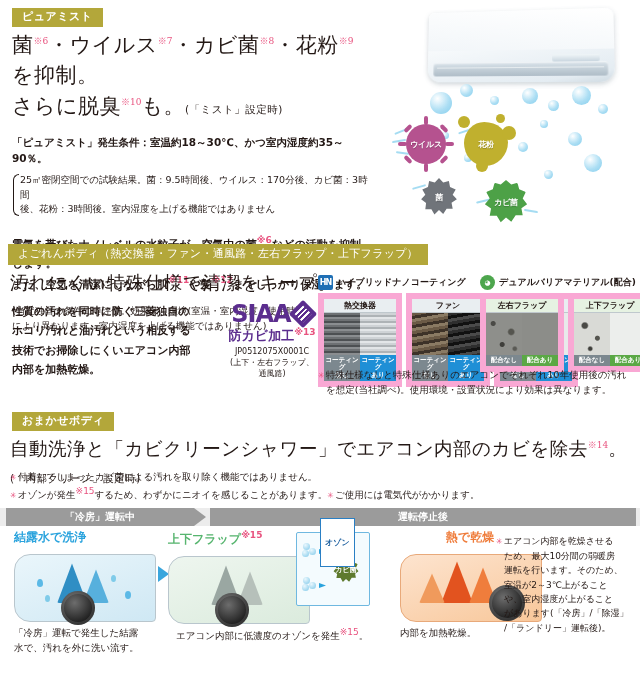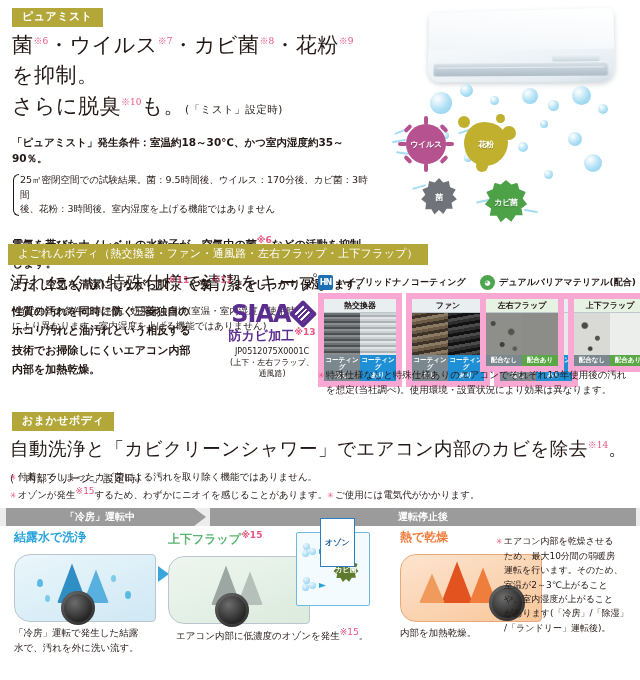--- a/index.html
+++ b/index.html
@@ -465,21 +465,21 @@
           <span style="position:absolute;left:22px;top:16px;width:7px;height:5px;background:#2aa3dd;clip-path:polygon(0 0,100% 50%,0 100%)"></span>
           <span style="position:absolute;left:22px;top:50px;width:7px;height:5px;background:#2aa3dd;clip-path:polygon(0 0,100% 50%,0 100%)"></span>
         </div>
         <div class="ozone-tag" style="left:152px;top:-12px">オゾン</div>
       </div>
       <div class="stepcap" style="left:176px;top:118px;width:210px">
         <span>エアコン内部に低濃度のオゾンを発生</span><span class="sup">※15</span><span>。</span>
       </div>
 
       <div class="stepcol" style="left:400px;width:160px">
-        <div class="steptitle t-orange" style="width:140px">熱で乾燥</div>
+        <div class="steptitle t-orange" style="text-align:center;width:140px">熱で乾燥</div>
         <div class="unitbox" style="margin-top:6px">
           <div class="unitshell orange">
             <div class="fin" style="left:40px;top:6px;width:32px;height:42px;background:#e2531f;clip-path:polygon(50% 0,100% 100%,0 100%)"></div>
             <div class="fin" style="left:68px;top:12px;width:28px;height:36px;background:#ef7d3c;clip-path:polygon(50% 0,100% 100%,0 100%)"></div>
             <div class="fin" style="left:18px;top:18px;width:26px;height:30px;background:#f09a5c;clip-path:polygon(50% 0,100% 100%,0 100%)"></div>
             <div class="drum" style="left:88px;top:30px;width:36px;height:36px"></div>
           </div>
         </div>
       </div>
       <div class="stepcap" style="left:400px;top:118px;width:150px">

